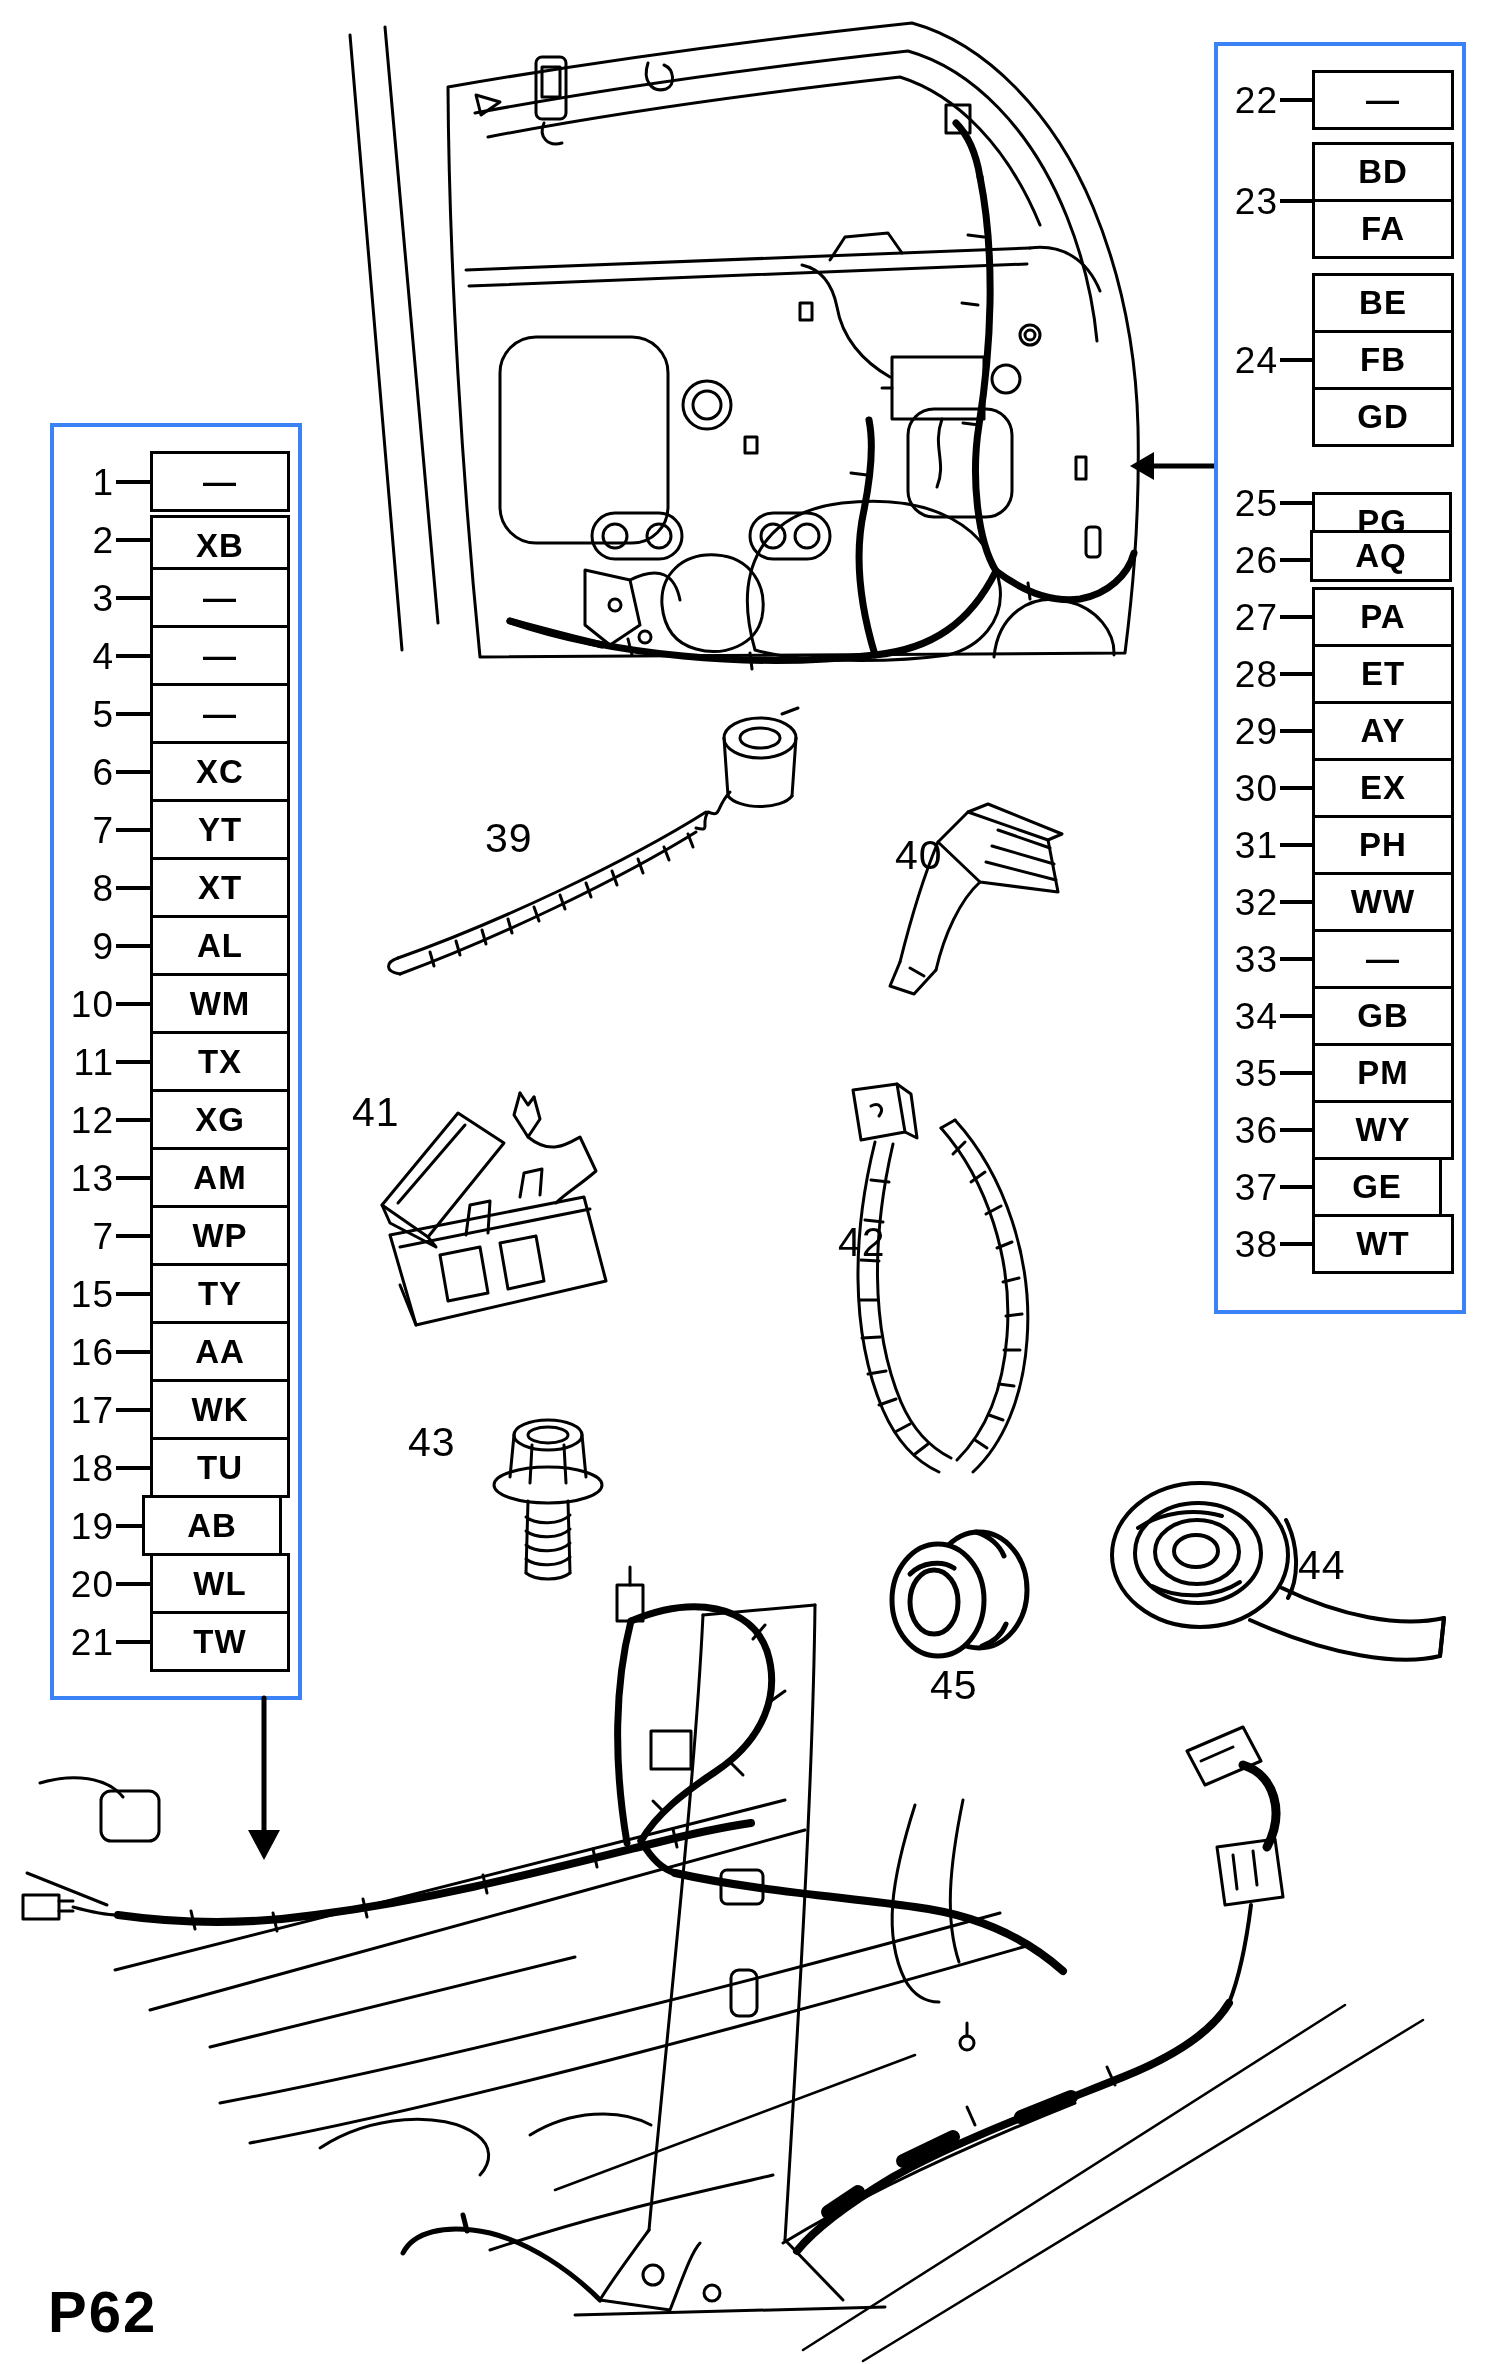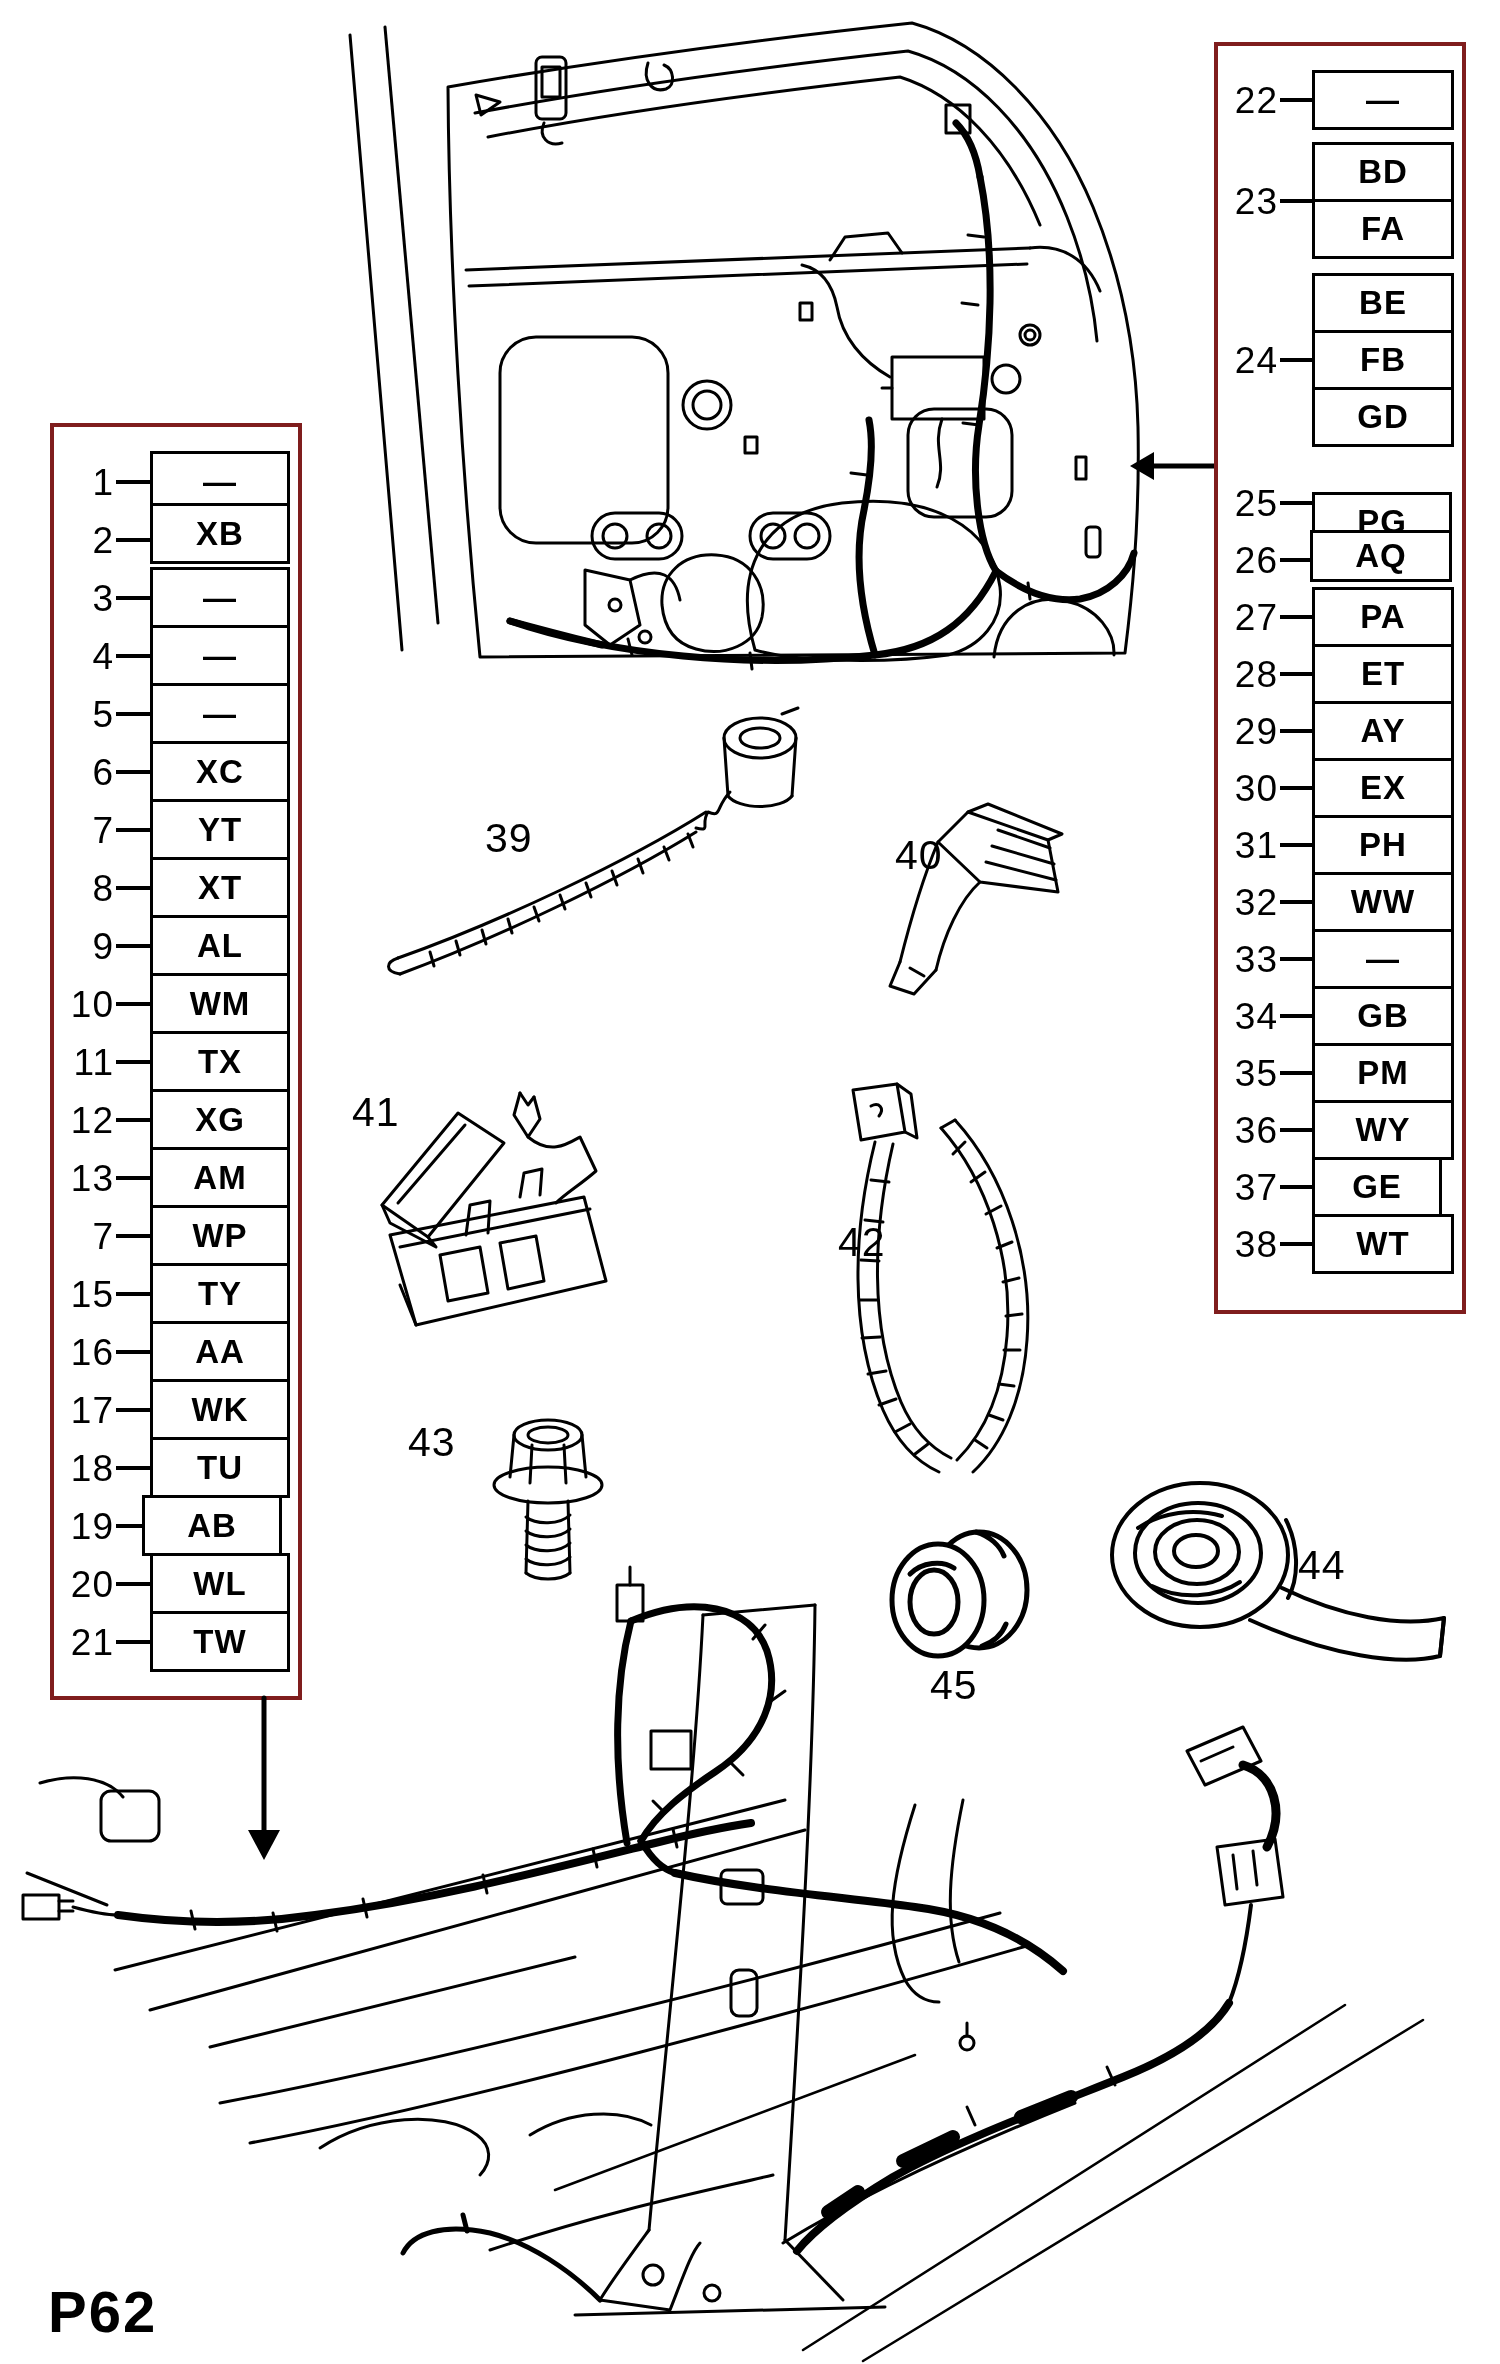--- a/index.html
+++ b/index.html
@@ -1,19 +1,19 @@
 <!DOCTYPE html>
 <html><head>
 <meta charset="utf-8">
 <style>
   html,body{margin:0;padding:0;background:#e8e8e8;}
   .canvas{position:relative;width:1500px;height:2364px;background:#ffffff;overflow:hidden;
           font-family:"Liberation Sans",sans-serif;color:#000;}
   svg{position:absolute;overflow:visible;}
-  .ptable{position:absolute;border:4px solid #7f1d1d;background:#fff;box-sizing:border-box;}
+  .ptable{position:absolute;border:4px solid #3b82f6;background:#fff;box-sizing:border-box;}
   .ptable .num{position:absolute;width:54px;text-align:right;font-size:37px;line-height:1;
                transform:translateY(-50%);letter-spacing:1px;}
   .ptable .leader{position:absolute;height:0;border-top:4px solid #000;}
   .ptable .cell{position:absolute;border:3px solid #000;background:#fff;box-sizing:border-box;
                 display:flex;align-items:center;justify-content:center;
                 font-size:33px;font-weight:bold;letter-spacing:1px;}
   .plabel{position:absolute;font-size:41px;line-height:1;letter-spacing:1px;}
   .pagecode{position:absolute;left:48px;top:2278px;font-size:58px;font-weight:bold;letter-spacing:2px;}
   .stroke{stroke:#000;fill:none;stroke-linecap:round;stroke-linejoin:round;}
 </style>
@@ -98,21 +98,21 @@
     <path d="M88,18 L22,18" class="stroke" stroke-width="5"></path>
     <polygon points="26,4 26,32 2,18" fill="#000"></polygon>
   </svg>
 
   <div class="ptable" id="left-table" style="left:50px;top:423px;width:252px;height:1277px;">
       <div class="num" style="left:6px;top:54.5px">1</div>
       <div class="leader" style="left:62px;top:52.5px;width:34px"></div>
       <div class="cell" style="left:96px;top:24px;width:140px;height:61px">—</div>
       <div class="num" style="left:6px;top:112.5px">2</div>
       <div class="leader" style="left:62px;top:110.5px;width:34px"></div>
-      <div class="cell" style="left:96px;top:76px;width:140px;height:61px">XB</div>
+      <div class="cell" style="left:96px;top:88px;width:140px;height:61px">XB</div>
       <div class="num" style="left:6px;top:170.5px">3</div>
       <div class="leader" style="left:62px;top:168.5px;width:34px"></div>
       <div class="cell" style="left:96px;top:140px;width:140px;height:61px">—</div>
       <div class="num" style="left:6px;top:228.5px">4</div>
       <div class="leader" style="left:62px;top:226.5px;width:34px"></div>
       <div class="cell" style="left:96px;top:198px;width:140px;height:61px">—</div>
       <div class="num" style="left:6px;top:286.5px">5</div>
       <div class="leader" style="left:62px;top:284.5px;width:34px"></div>
       <div class="cell" style="left:96px;top:256px;width:140px;height:61px">—</div>
       <div class="num" style="left:6px;top:344.5px">6</div>

